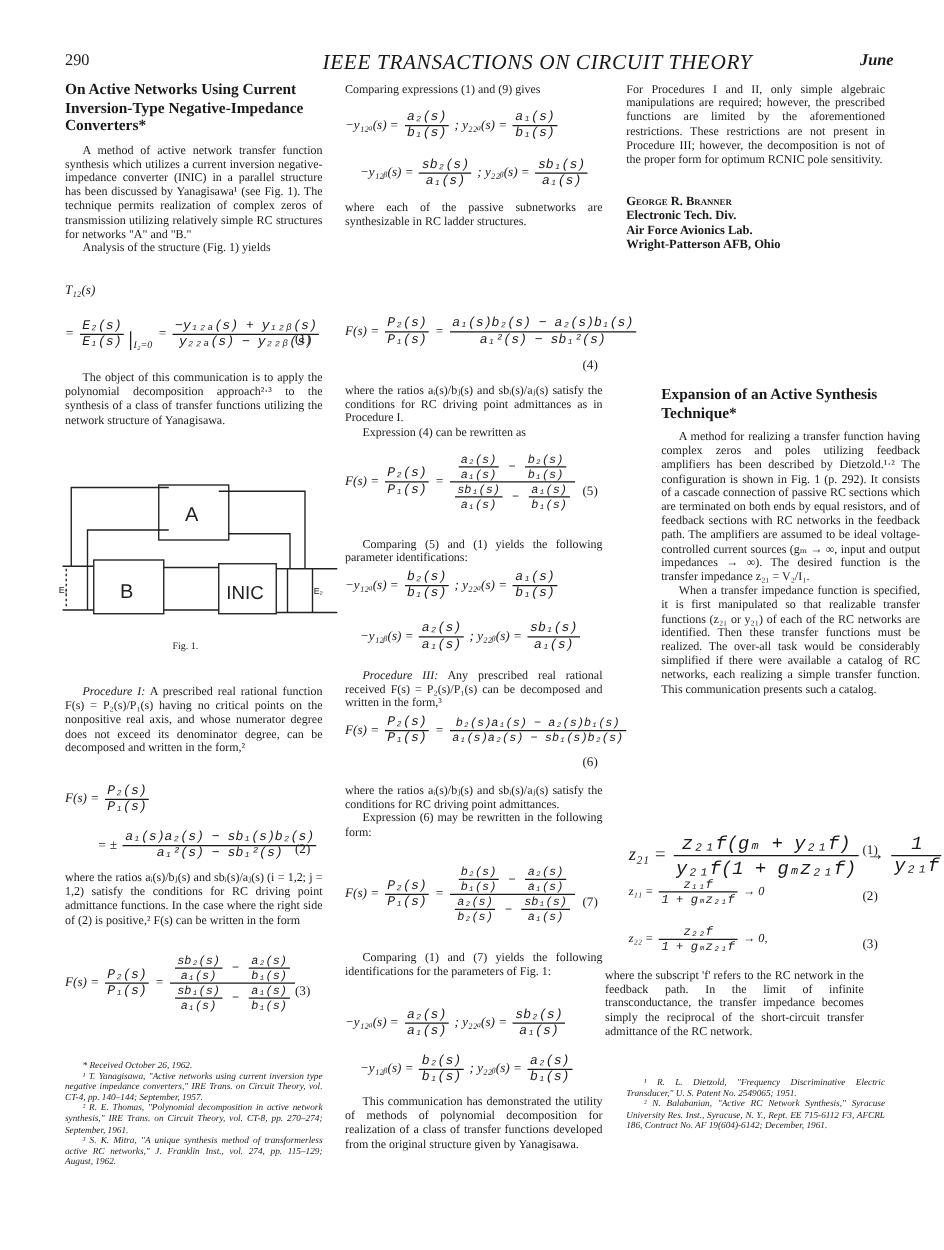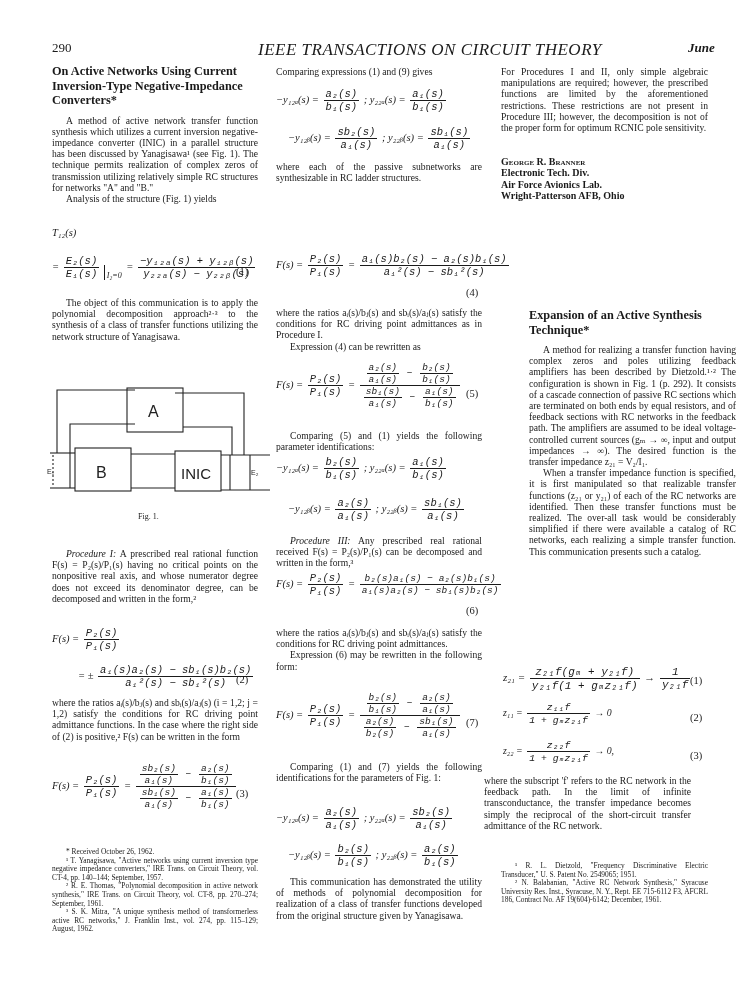--- a/index.html
+++ b/index.html
@@ -13,21 +13,21 @@
   .col { position: absolute; font-size: 9.6px; line-height: 11.2px; text-align: justify; }
   .col p { margin: 0; text-indent: 14px; }
   .col p.noind { text-indent: 0; }
   .title { font-weight: bold; font-size: 12.3px; line-height: 14.5px; text-align: left; margin: 0 0 7px 0; }
   .eq { position: absolute; font-style: italic; font-size: 10.5px; white-space: nowrap; }
   .frac { display: inline-block; vertical-align: middle; text-align: center; margin: 0 2px; font-family: Liberation Mono, monospace; }
   .frac > span { display: block; padding: 0 2px; }
   .frac > span.num { border-bottom: 1px solid #1a1a1a; }
   .eqno { position: absolute; font-style: normal; font-size: 10.5px; }
   .fn { font-size: 7.4px; line-height: 8.6px; text-align: justify; }
-  .fn p { margin: 0; text-indent: 14px; }
+  .fn p { margin: 0; text-indent: 14px; font-style: italic; }
   .sig { text-align: left; font-size: 10px; line-height: 11.4px; font-weight: bold; }
   .sc { font-variant: small-caps; }
   .fig { position: absolute; left: 40px; top: 375px; width: 230px; height: 130px; }
   .figcap { position: absolute; left: 138px; top: 512px; font-size: 8px; }
 </style>
 </head>
 <body>
 
 <div class="abs hdr hdr-num">290</div>
 <div class="abs hdr hdr-title">IEEE TRANSACTIONS ON CIRCUIT THEORY</div>
@@ -233,21 +233,21 @@
   <div>Air Force Avionics Lab.</div>
   <div>Wright-Patterson AFB, Ohio</div>
 </div>
 
 <div class="col" style="left:501px; top:308px; width:207px;margin-left:28px;">
   <div class="title">Expansion of an Active Synthesis Technique*</div>
   <p>A method for realizing a transfer function having complex zeros and poles utilizing feedback amplifiers has been described by Dietzold.¹·² The configuration is shown in Fig. 1 (p. 292). It consists of a cascade connection of passive RC sections which are terminated on both ends by equal resistors, and of feedback sections with RC networks in the feedback path. The amplifiers are assumed to be ideal voltage-controlled current sources (gₘ → ∞, input and output impedances → ∞). The desired function is the transfer impedance z₂₁ = V₂/I₁.</p>
   <p>When a transfer impedance function is specified, it is first manipulated so that realizable transfer functions (z₂₁ or y₂₁) of each of the RC networks are identified. Then these transfer functions must be realized. The over-all task would be considerably simplified if there were available a catalog of RC networks, each realizing a simple transfer function. This communication presents such a catalog.</p>
 </div>
 
-<div class="eq" style="left:503px; top:665px; font-size:11px;">
+<div class="eq" style="left:503px; top:665px; font-size:15px;">
   <span>z₂₁ =</span>
   <span class="frac"><span class="num">z₂₁f(gₘ + y₂₁f)</span><span>y₂₁f(1 + gₘz₂₁f)</span></span>
   <span>→</span>
   <span class="frac"><span class="num">1</span><span>y₂₁f</span></span>
 </div>
 <div class="eqno" style="left:690px; top:675px;">(1)</div>
 
 <div class="eq" style="left:503px; top:702px; font-size:9.8px;">
   <span>z₁₁ =</span>
   <span class="frac"><span class="num">z₁₁f</span><span>1 + gₘz₂₁f</span></span>

